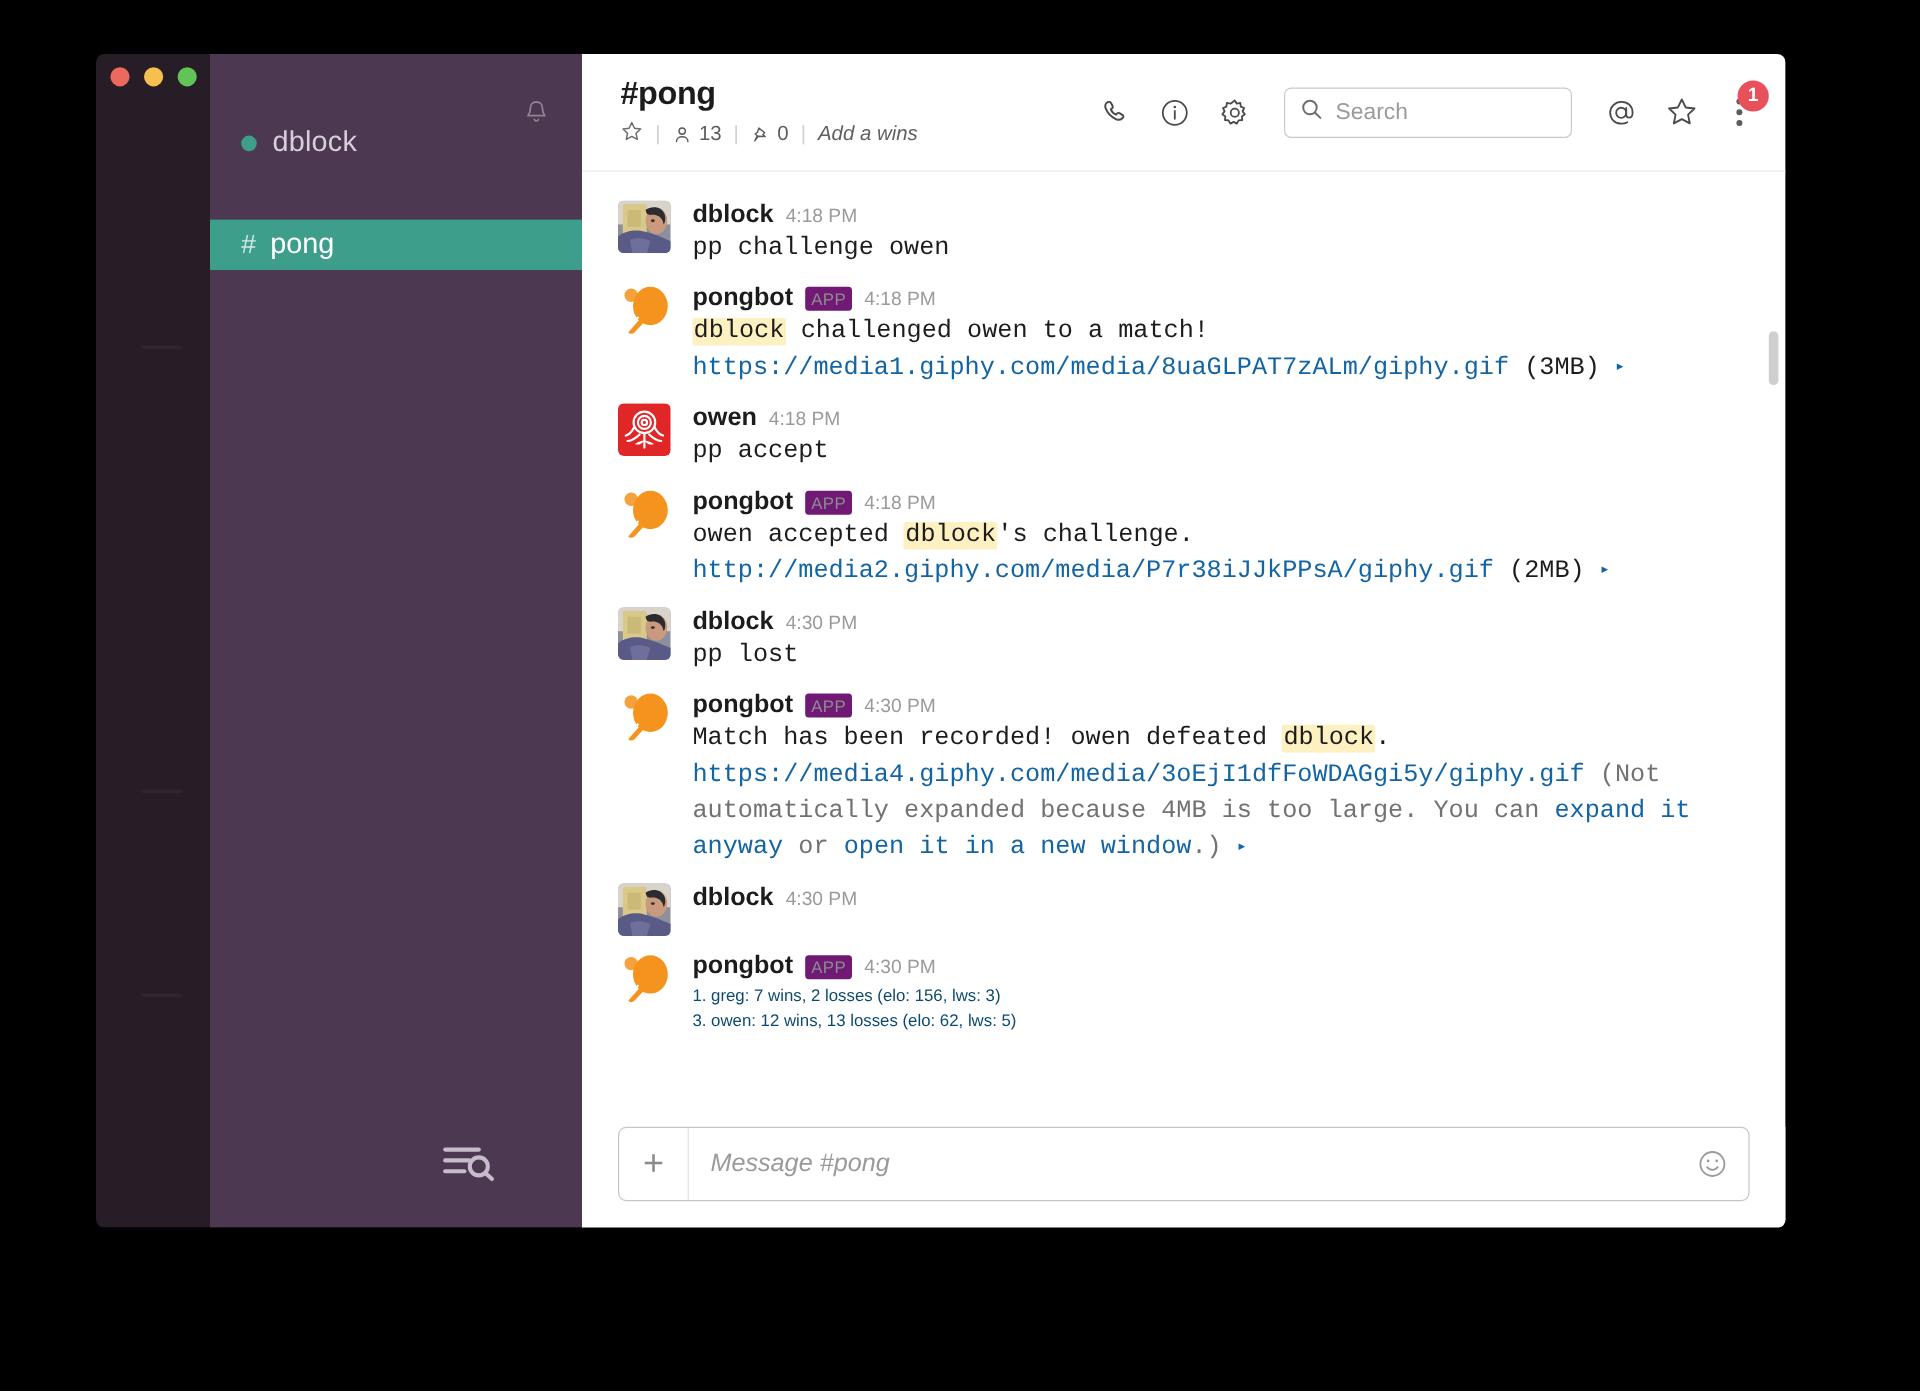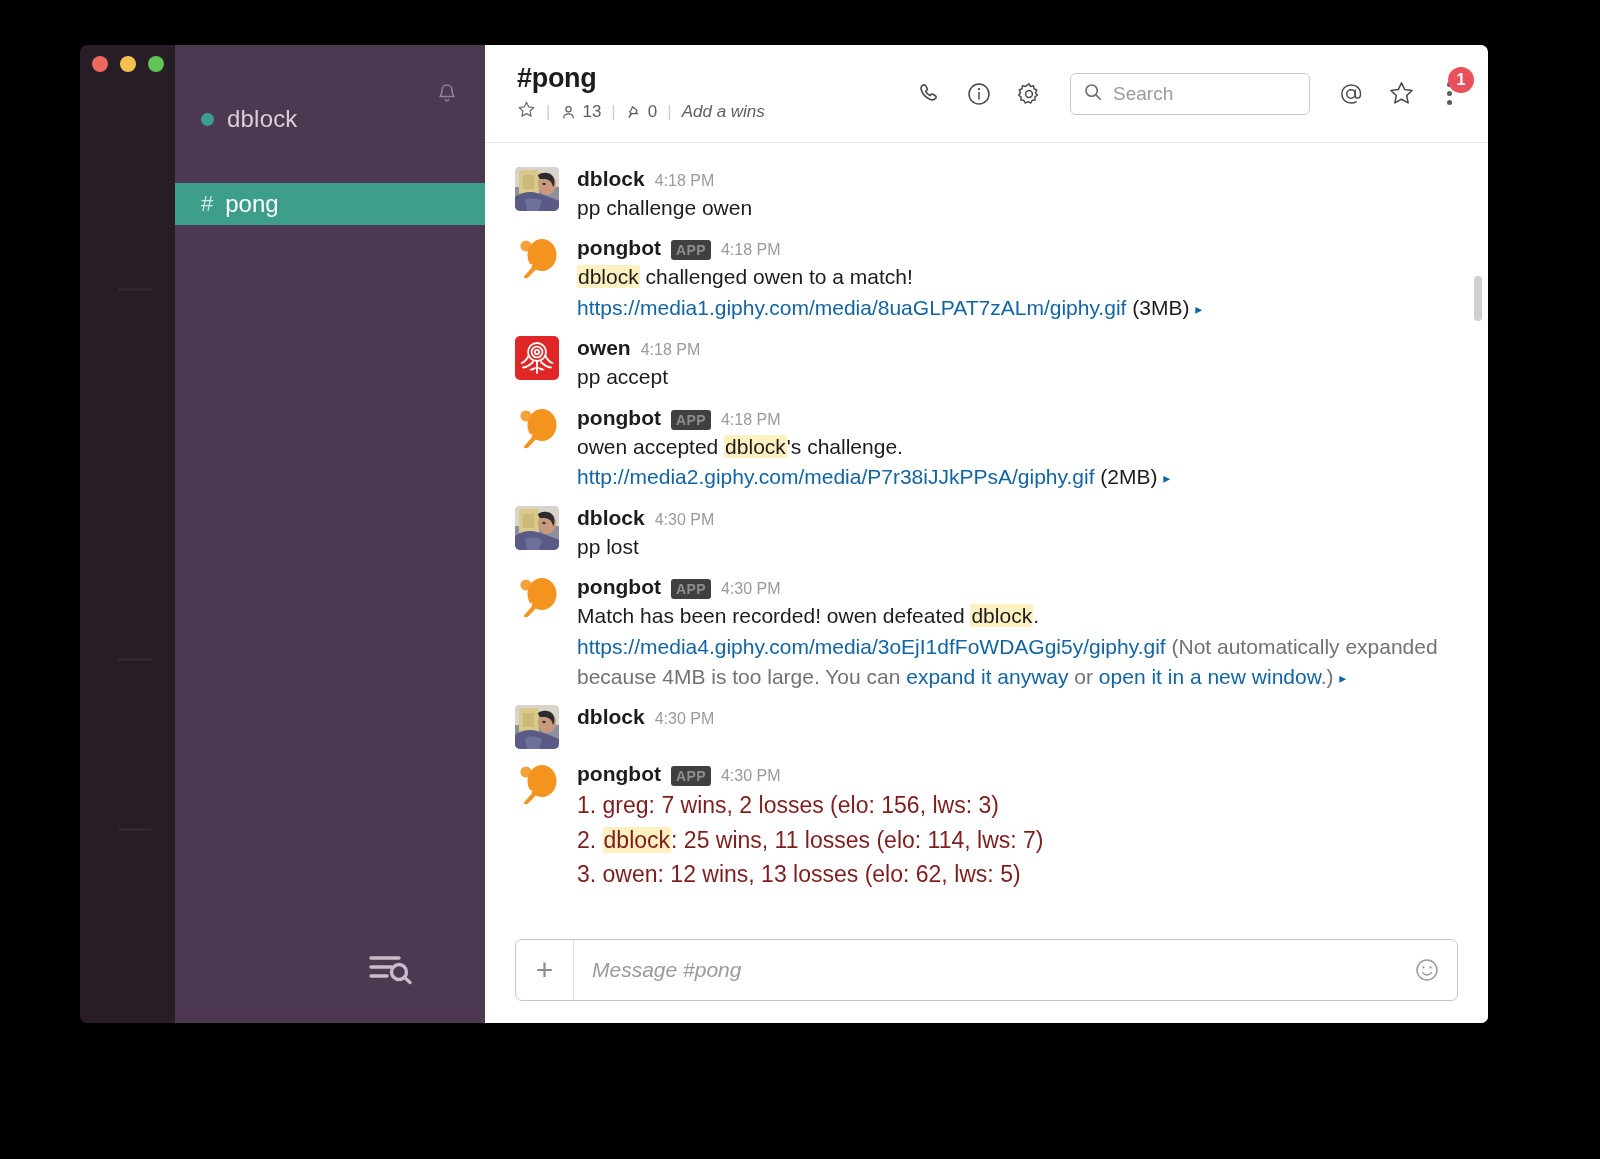--- a/index.html
+++ b/index.html
@@ -93,28 +93,28 @@
     display: flex; align-items: center; justify-content: center; padding: 0 6px;
   }
 
   
   .msgs { flex: 1; overflow: hidden; position: relative; padding: 22px 0 0 0; }
   .msg { display: flex; padding: 2px 30px 2px 30px; margin-bottom: 9px; }
   .avatar { width: 44px; height: 44px; border-radius: 5px; flex: 0 0 44px; margin-right: 18px; overflow: hidden; }
   .body { flex: 1; min-width: 0; }
   .line1 { display: flex; align-items: baseline; gap: 10px; margin-bottom: 2px; }
   .author { font-size: 21px; font-weight: bold; color: #1d1c1d; }
-  .app-tag { font-size: 14px; color: #8d8d8d; background: #404040; padding: 2px 5px; border-radius: 3px; font-weight: bold; letter-spacing:.4px;}
+  .app-tag { font-size: 14px; color: #8d8d8d; background: #701a75; padding: 2px 5px; border-radius: 3px; font-weight: normal; letter-spacing:.4px;}
   .time { font-size: 16px; color: #9a9a9a; }
-  .text { font-size: 21px; color: #1d1c1d; line-height: 1.45; word-wrap: break-word; }
+  .text { font-size: 21px; color: #1d1c1d; line-height: 1.45; word-wrap: break-word; font-family: Liberation Mono, monospace; }
   .text a, .lnk { color: #1264a3; text-decoration: none; cursor: pointer; }
   .hl { background: #fdf0c1; border-radius: 2px; padding: 0 1px; }
   .muted { color: #717274; }
   .caret { display: inline-block; color: #1264a3; font-size: 14px; vertical-align: middle; }
-  .lb-line { font-size: 23px; color: #7f1d1d; line-height: 1.5; }
+  .lb-line { font-size: 14px; color: #0c4a6e; line-height: 1.5; }
 
   
   .composer { padding: 0 30px 22px 30px; background: #fff; }
   .composer-box {
     height: 62px; border: 1px solid #c6c6c6; border-radius: 7px; display: flex; align-items: center;
   }
   .plus {
     width: 58px; height: 100%; display: flex; align-items: center; justify-content: center;
     border-right: 1px solid #e2e2e2; color: #8b8b8b; font-size: 30px; cursor: pointer;
   }
@@ -398,21 +398,20 @@
     <path d="M19 29 L8.5 41 a3.6 3.6 0 0 0 5.2 0 L24 30z" fill="#f5931f"></path>
     <line x1="17" y1="28" x2="8" y2="39" stroke="#ffffff" stroke-width="1.6"></line>
   </svg></div>
               <div class="body">
                 <div class="line1">
       <span class="author">pongbot</span>
                   <span class="app-tag">APP</span>
                   <span class="time">4:30 PM</span>
                 </div>
                 <div class="lb-line">1. greg: 7 wins, 2 losses (elo: 156, lws: 3)</div>
-                <div class="lb-line">2. <span class="hl">dblock</span>: 25 wins, 11 losses (elo: 114, lws: 7)</div>
                 <div class="lb-line">3. owen: 12 wins, 13 losses (elo: 62, lws: 5)</div>
               </div>
             </div>
           </div>
         <div class="scrollbar">
           <div class="thumb" style="top:125px;height:45px;"></div>
         </div>
       </div>
 
       <div class="composer">

